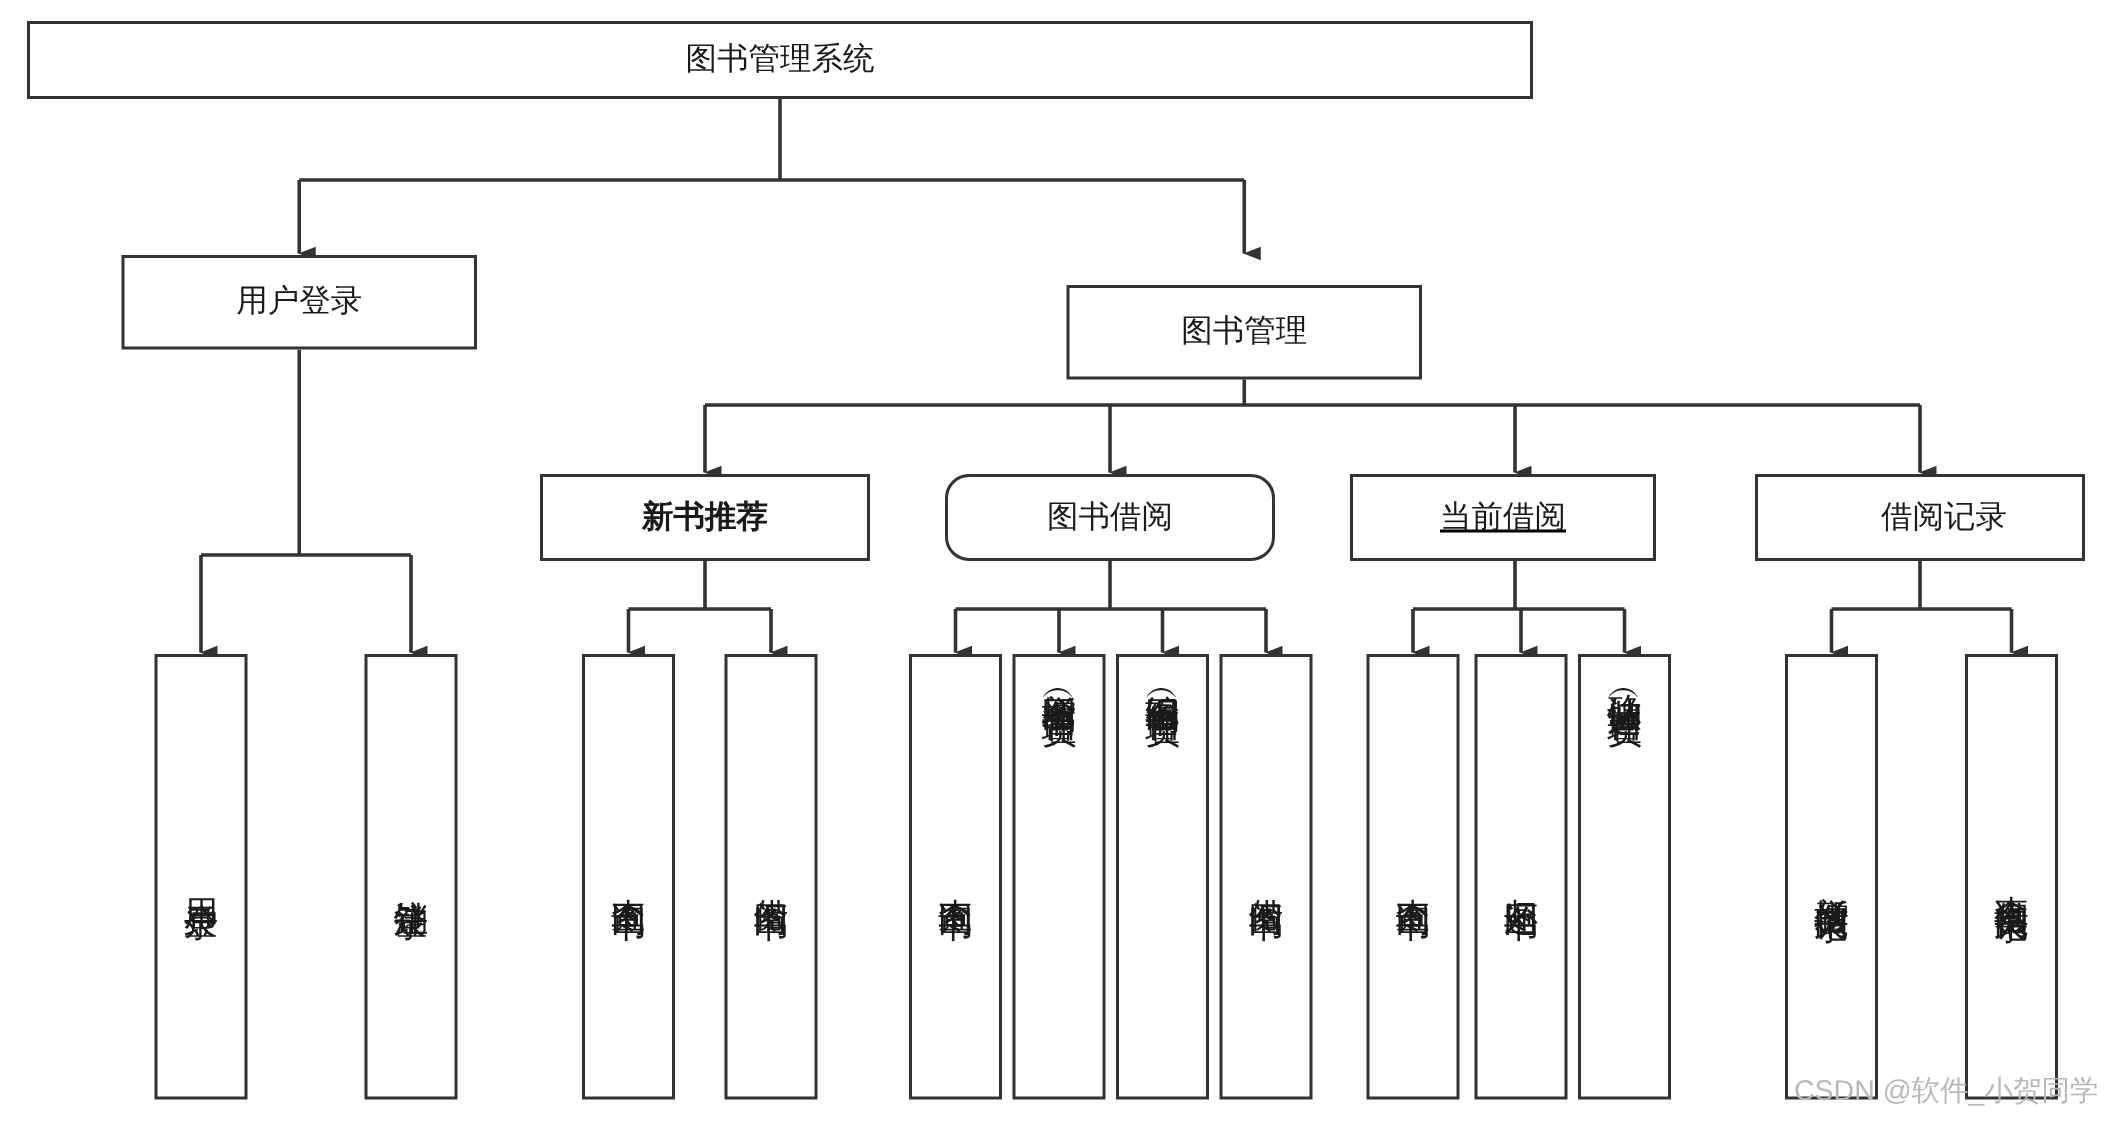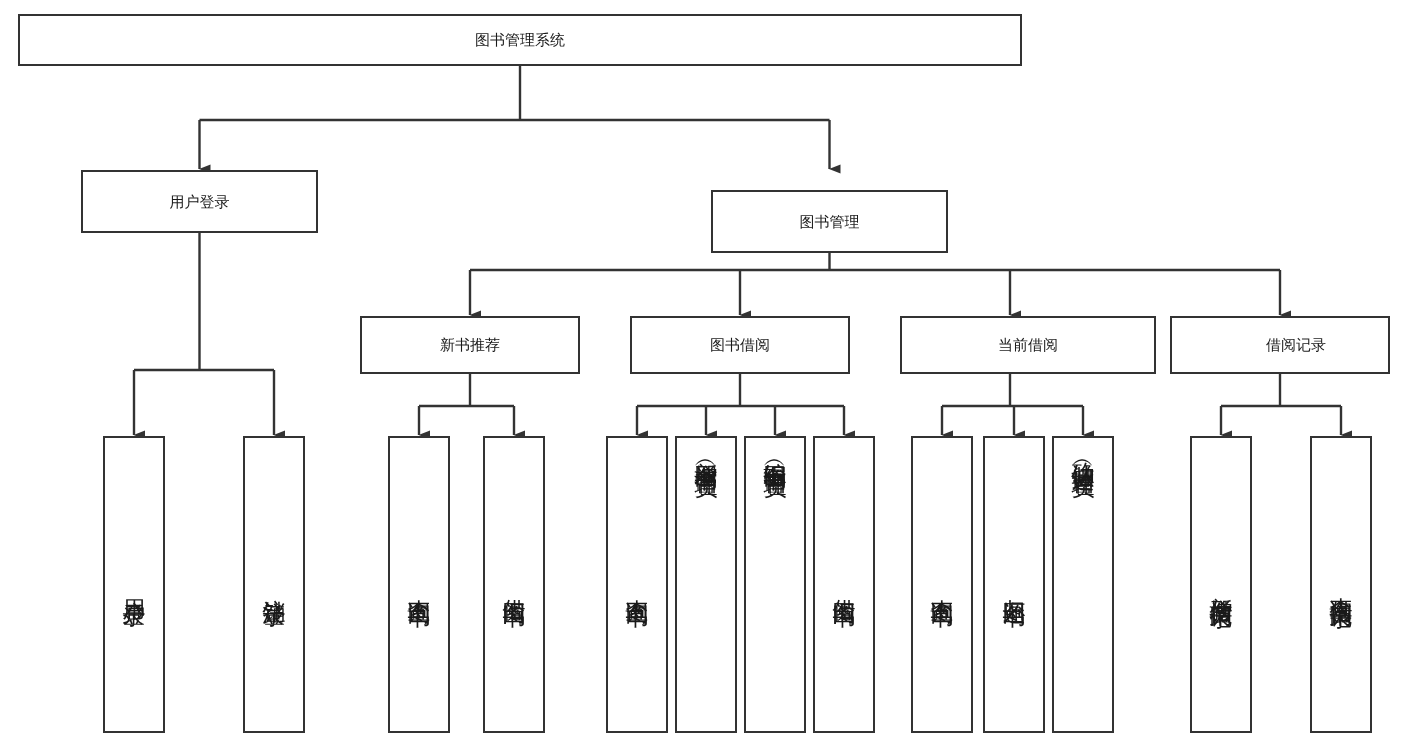--- a/index.html
+++ b/index.html
@@ -34,21 +34,21 @@
     align-items: center;
     justify-content: center;
   }
   .node-label {
     color: #1a1a1a;
     line-height: 1.18;
     text-align: center;
     white-space: pre;
   }
   .node-horizontal .node-label {
-    font-size: 15px;
+    font-size: 21px;
   }
   .node-vertical {
     align-items: flex-start;
     justify-content: center;
     padding-top: 6px;
   }
   .node-vertical .node-label {
     writing-mode: vertical-rl;
     text-orientation: upright;
     font-size: 23px;
@@ -119,27 +119,27 @@
   <div id="nodes-layer">
       <div class="node-box node-horizontal" style="left: 18px; top: 14px; width: 1004px; height: 52px; border-color: rgb(51, 51, 51);">
         <span class="node-label" style="color: rgb(26, 26, 26);">图书管理系统</span>
       </div>
       <div class="node-box node-horizontal" style="left: 81px; top: 170px; width: 237px; height: 63px; border-color: rgb(51, 51, 51);">
         <span class="node-label" style="color: rgb(26, 26, 26);">用户登录</span>
       </div>
       <div class="node-box node-horizontal" style="left: 711px; top: 170px; width: 237px; height: 63px; border-color: rgb(51, 51, 51); margin-top: 20px;">
         <span class="node-label" style="color: rgb(26, 26, 26);">图书管理</span>
       </div>
-      <div class="node-box node-horizontal" style="left: 360px; top: 316px; width: 220px; height: 58px; border-color: rgb(51, 51, 51);">
+      <div class="node-box node-horizontal" style="left: 360px; top: 316px; width: 220px; height: 58px; border-color: rgb(51, 51, 51); font-weight: bold;">
         <span class="node-label" style="color: rgb(26, 26, 26);">新书推荐</span>
       </div>
-      <div class="node-box node-horizontal" style="left: 630px; top: 316px; width: 220px; height: 58px; border-color: rgb(51, 51, 51);">
+      <div class="node-box node-horizontal" style="left: 630px; top: 316px; width: 220px; height: 58px; border-color: rgb(51, 51, 51); border-radius: 16px;">
         <span class="node-label" style="color: rgb(26, 26, 26);">图书借阅</span>
       </div>
-      <div class="node-box node-horizontal" style="left: 900px; top: 316px; width: 256px; height: 58px; border-color: rgb(51, 51, 51);">
+      <div class="node-box node-horizontal" style="left: 900px; top: 316px; width: 204px; height: 58px; border-color: rgb(51, 51, 51); text-decoration: underline;">
         <span class="node-label" style="color: rgb(26, 26, 26);">当前借阅</span>
       </div>
       <div class="node-box node-horizontal" style="left: 1170px; top: 316px; width: 220px; height: 58px; border-color: rgb(51, 51, 51);">
         <span class="node-label" style="color: rgb(26, 26, 26); margin-left: 32px;">借阅记录</span>
       </div>
       <div class="node-box node-vertical vcenter" style="left: 103px; top: 436px; width: 62px; height: 297px; border-color: rgb(51, 51, 51);">
         <span class="node-label" style="color: rgb(26, 26, 26);">用户登录</span>
       </div>
       <div class="node-box node-vertical vcenter" style="left: 243px; top: 436px; width: 62px; height: 297px; border-color: rgb(51, 51, 51);">
         <span class="node-label" style="color: rgb(26, 26, 26);">注销登录</span>
@@ -172,14 +172,15 @@
         <span class="node-label" style="color: rgb(26, 26, 26);">确认归还（管理员）</span>
       </div>
       <div class="node-box node-vertical vcenter" style="left: 1190px; top: 436px; width: 62px; height: 297px; border-color: rgb(51, 51, 51);">
         <span class="node-label" style="color: rgb(26, 26, 26);">新增借阅记录</span>
       </div>
       <div class="node-box node-vertical vcenter" style="left: 1310px; top: 436px; width: 62px; height: 297px; border-color: rgb(51, 51, 51);">
         <span class="node-label" style="color: rgb(26, 26, 26);">查询借阅记录</span>
       </div>
     </div>
 
+  <div class="watermark" style="left:1196px; top:714px;">CSDN @软件_小贺同学</div>
 
 </div>
 
 </body></html>

